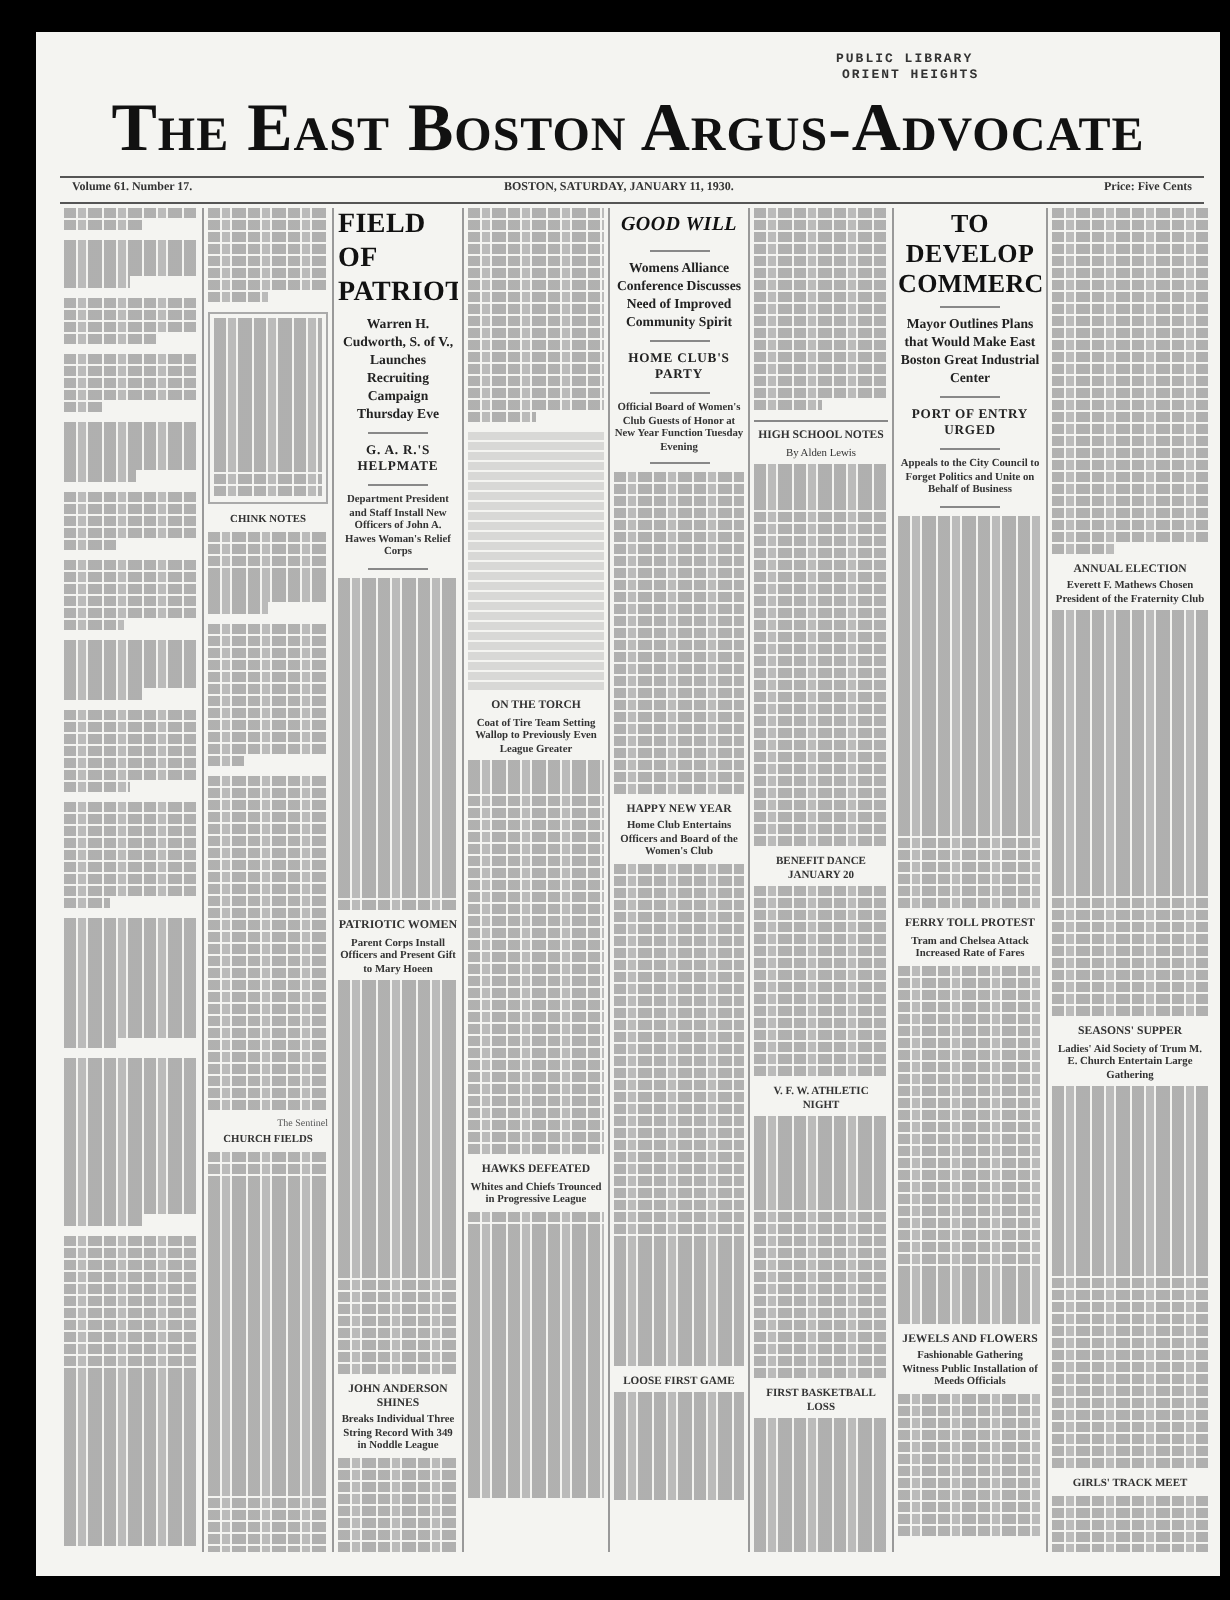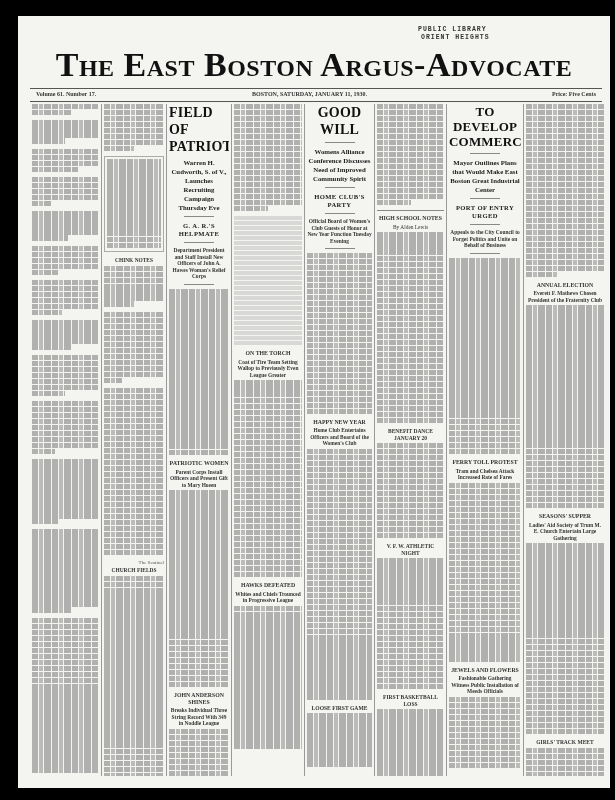--- a/index.html
+++ b/index.html
@@ -530,21 +530,21 @@
           <div class="l"></div>
           <div class="l"></div>
           <div class="l"></div>
           <div class="l"></div>
           <div class="l"></div>
         </div>
     </div>
   </div>
 
   <div class="col" style="left:289px;width:65px;height:672px;">
-    <div class="hl-big" style="font-size:14px;">GOOD WILL</div>
+    <div class="hl-big" style="font-size:10px;font-style:italic;">GOOD WILL</div>
     <div class="sep"></div>
     <div class="hl-deck">Womens Alliance Conference Discusses Need of Improved Community Spirit</div>
     <div class="sep"></div>
     <div class="hl-sub">HOME CLUB'S PARTY</div>
     <div class="sep"></div>
     <div class="hl-small">Official Board of Women's Club Guests of Honor at New Year Function Tuesday Evening</div>
     <div class="sep"></div>
     <div class="txt">
       <div class="para">
           <div class="l"></div>

